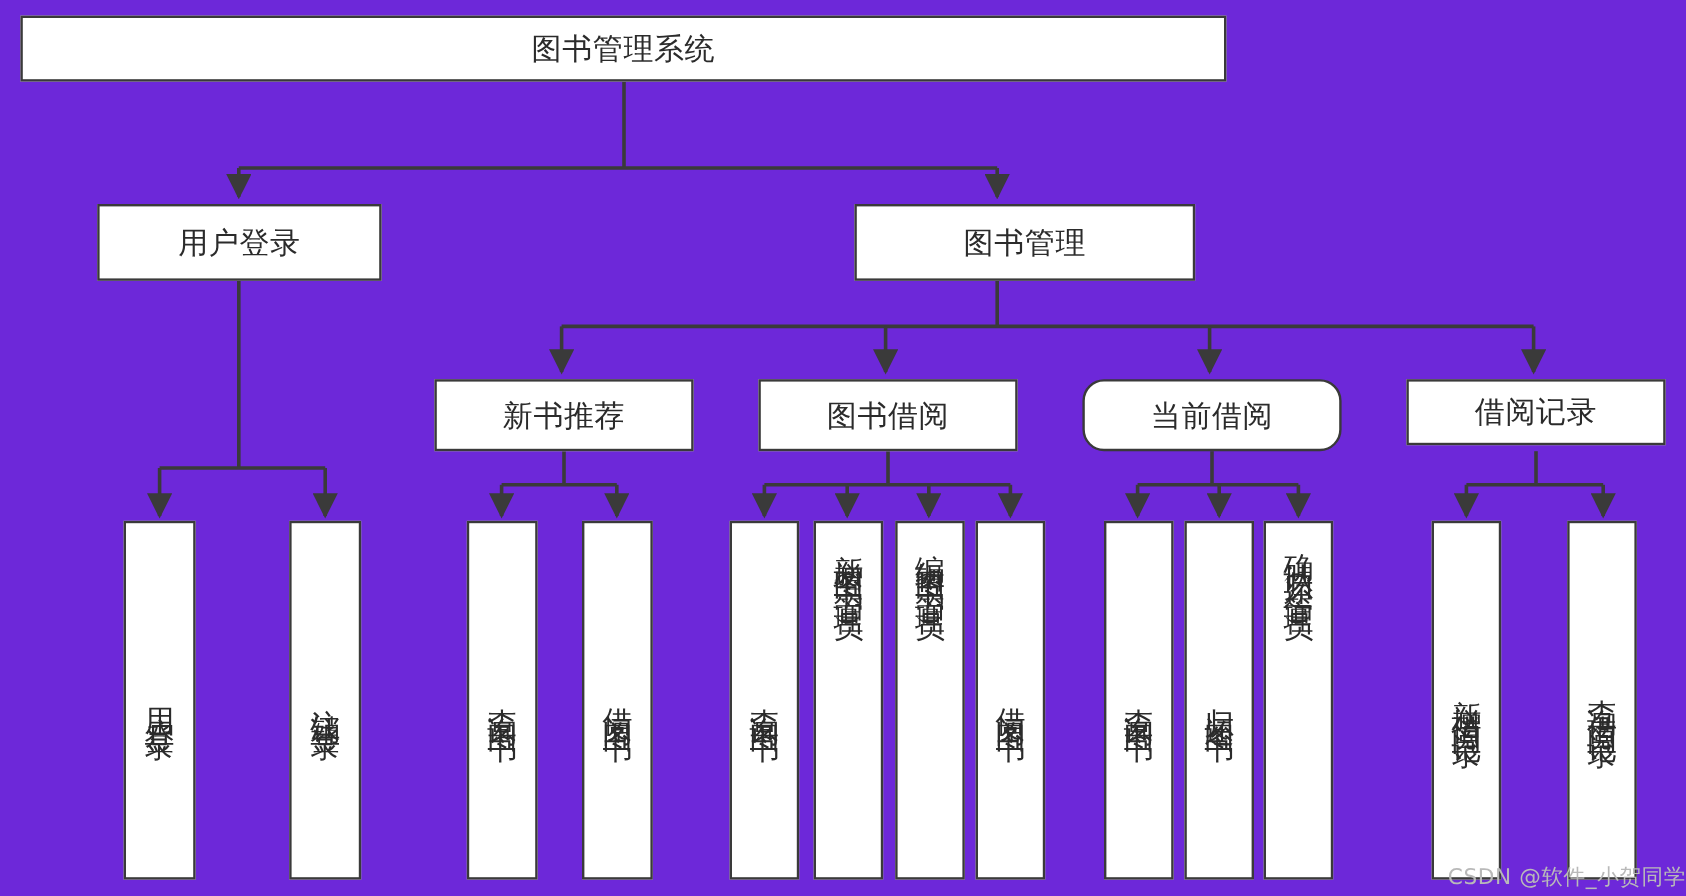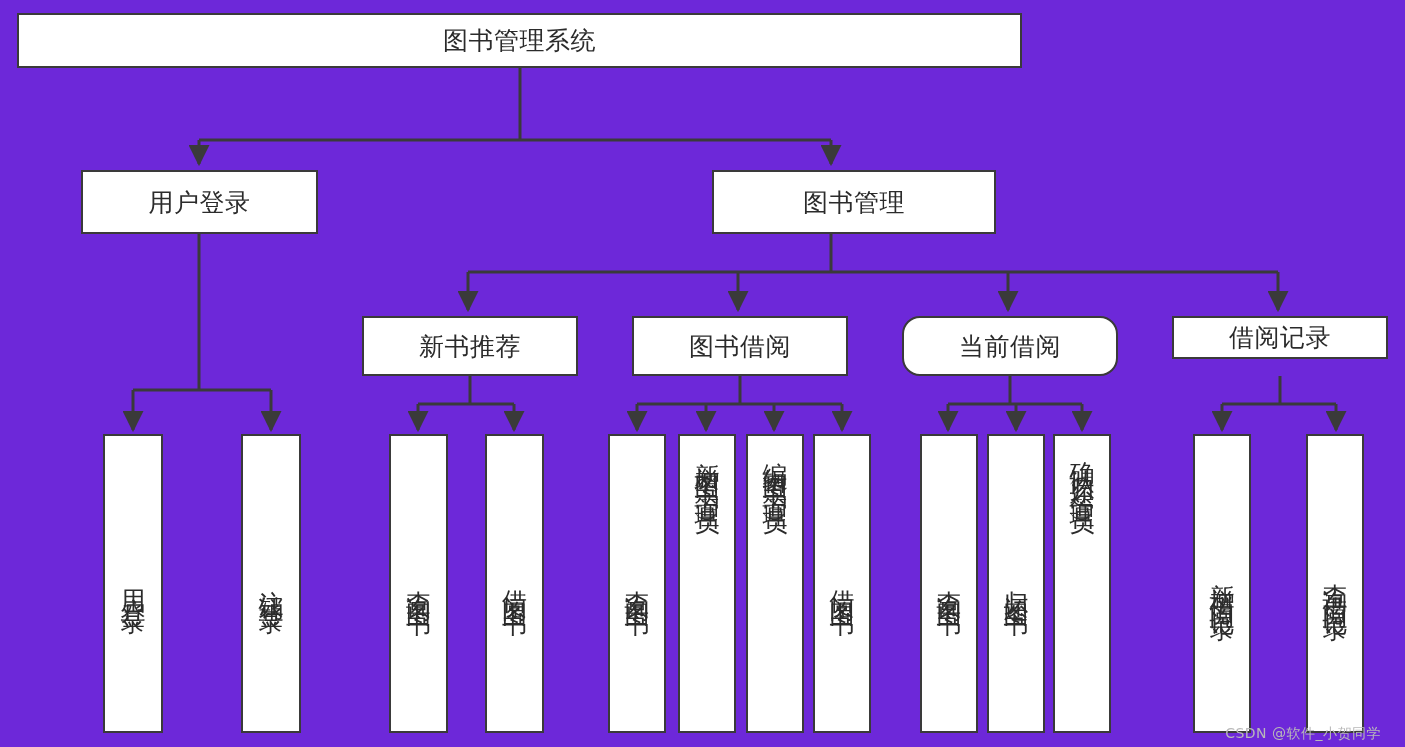--- a/index.html
+++ b/index.html
@@ -66,23 +66,23 @@
     align-items: center;
   }
   .node.v.top {
     align-items: flex-start;
   }
   .node.v.top .lbl {
     margin-top: 6px;
   }
   .watermark {
     position: absolute;
-    right: 24px;
+    right: 0;
     bottom: 4px;
-    font-size: 14px;
+    font-size: 18px;
     color: #b9b9b9;
     white-space: nowrap;
     letter-spacing: 0.5px;
   }
 </style>
 </head>
 <body>
 
 <div id="canvas">
 
@@ -149,21 +149,21 @@
 
   <div class="node h" style="left:632px; top:316px; width:216px; height:60px;">
     <span class="lbl">图书借阅</span>
   </div>
   <div class="node h" style="left:362px; top:316px; width:216px; height:60px;">
     <span class="lbl">新书推荐</span>
   </div>
   <div class="node h" style="left:902px; top:316px; width:216px; height:60px;border-radius:18px;">
     <span class="lbl">当前借阅</span>
   </div>
-  <div class="node h" style="left:1172px; top:316px; width:216px; height:43px;">
+  <div class="node h" style="left:1172px; top:316px; width:216px; height:55px;">
     <span class="lbl">借阅记录</span>
   </div>
 
   <div class="node v center" style="left:103px; top:434px; width:60px; height:299px;">
     <span class="lbl">用户登录</span>
   </div>
   <div class="node v center" style="left:241px; top:434px; width:60px; height:299px;">
     <span class="lbl">注销登录</span>
   </div>
 

